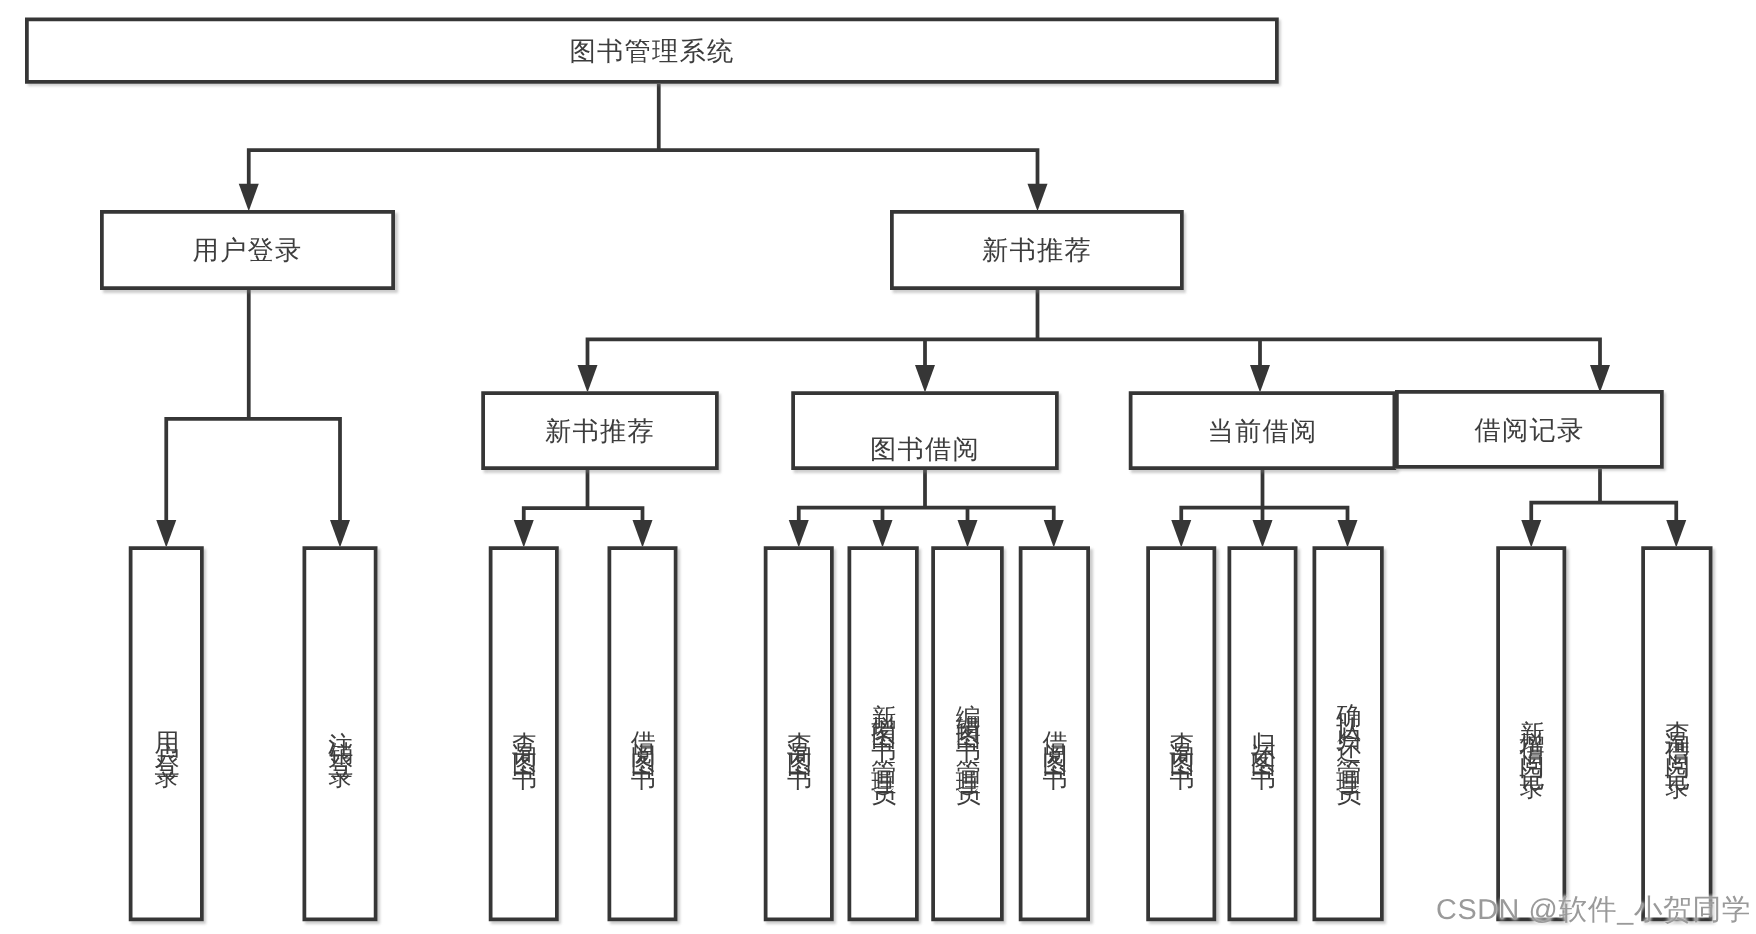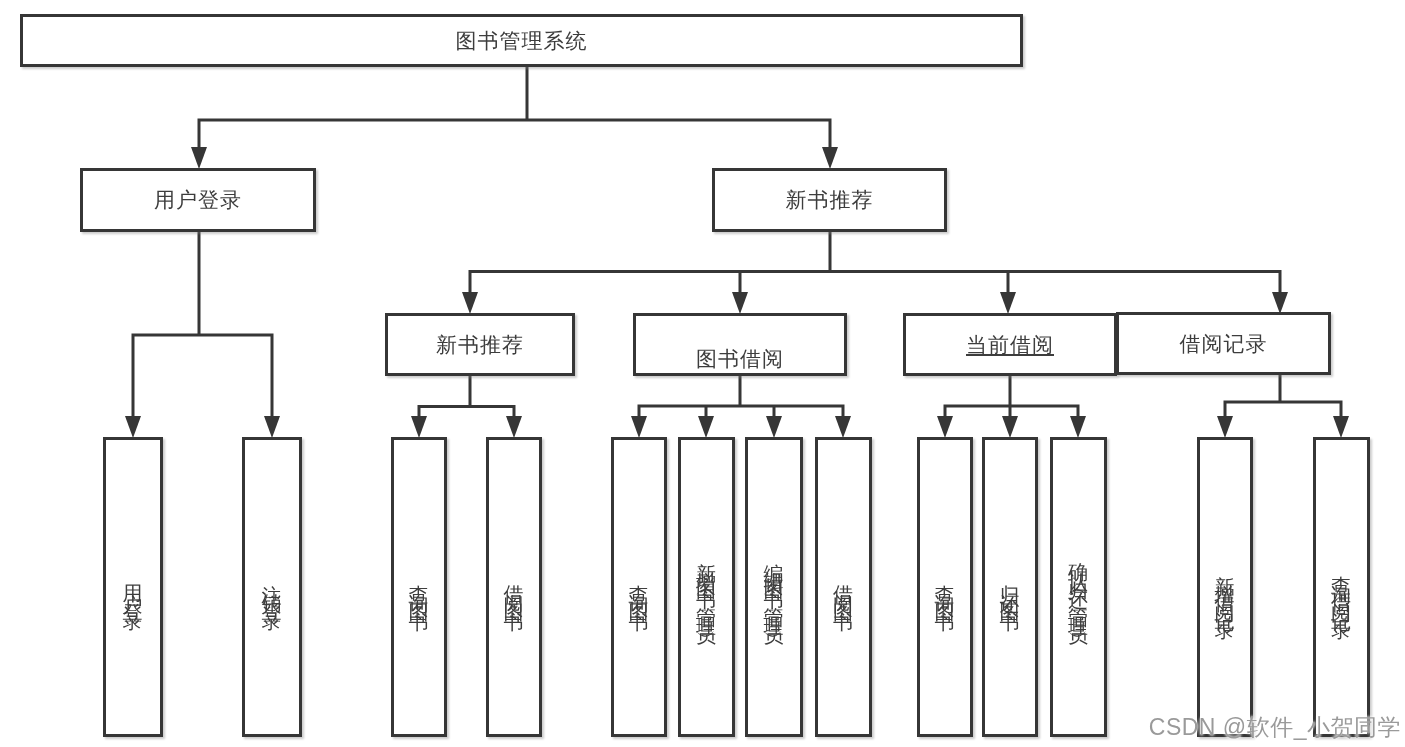--- a/index.html
+++ b/index.html
@@ -73,21 +73,21 @@
   <div class="box" style="left:712px;top:168px;width:235px;height:64px;">
     <span>新书推荐</span>
   </div>
 
   <div class="box" style="left:385px;top:313px;width:190px;height:63px;align-items:center;">
     <span>新书推荐</span>
   </div>
   <div class="box" style="left:633px;top:313px;width:214px;height:63px;align-items:flex-end;">
     <span>图书借阅</span>
   </div>
-  <div class="box" style="left:903px;top:313px;width:214px;height:63px;text-decoration:underline;">
+  <div class="box" style="left:903px;top:313px;width:214px;height:63px;">
     <span>当前借阅</span>
   </div>
   <div class="box" style="left:1116px;top:312px;width:215px;height:63px;">
     <span>借阅记录</span>
   </div>
 
   <div class="box leaf" style="left:103px;top:437px;width:60px;height:300px;">
     <span>用户登录</span>
   </div>
   <div class="box leaf" style="left:242px;top:437px;width:60px;height:300px;">

